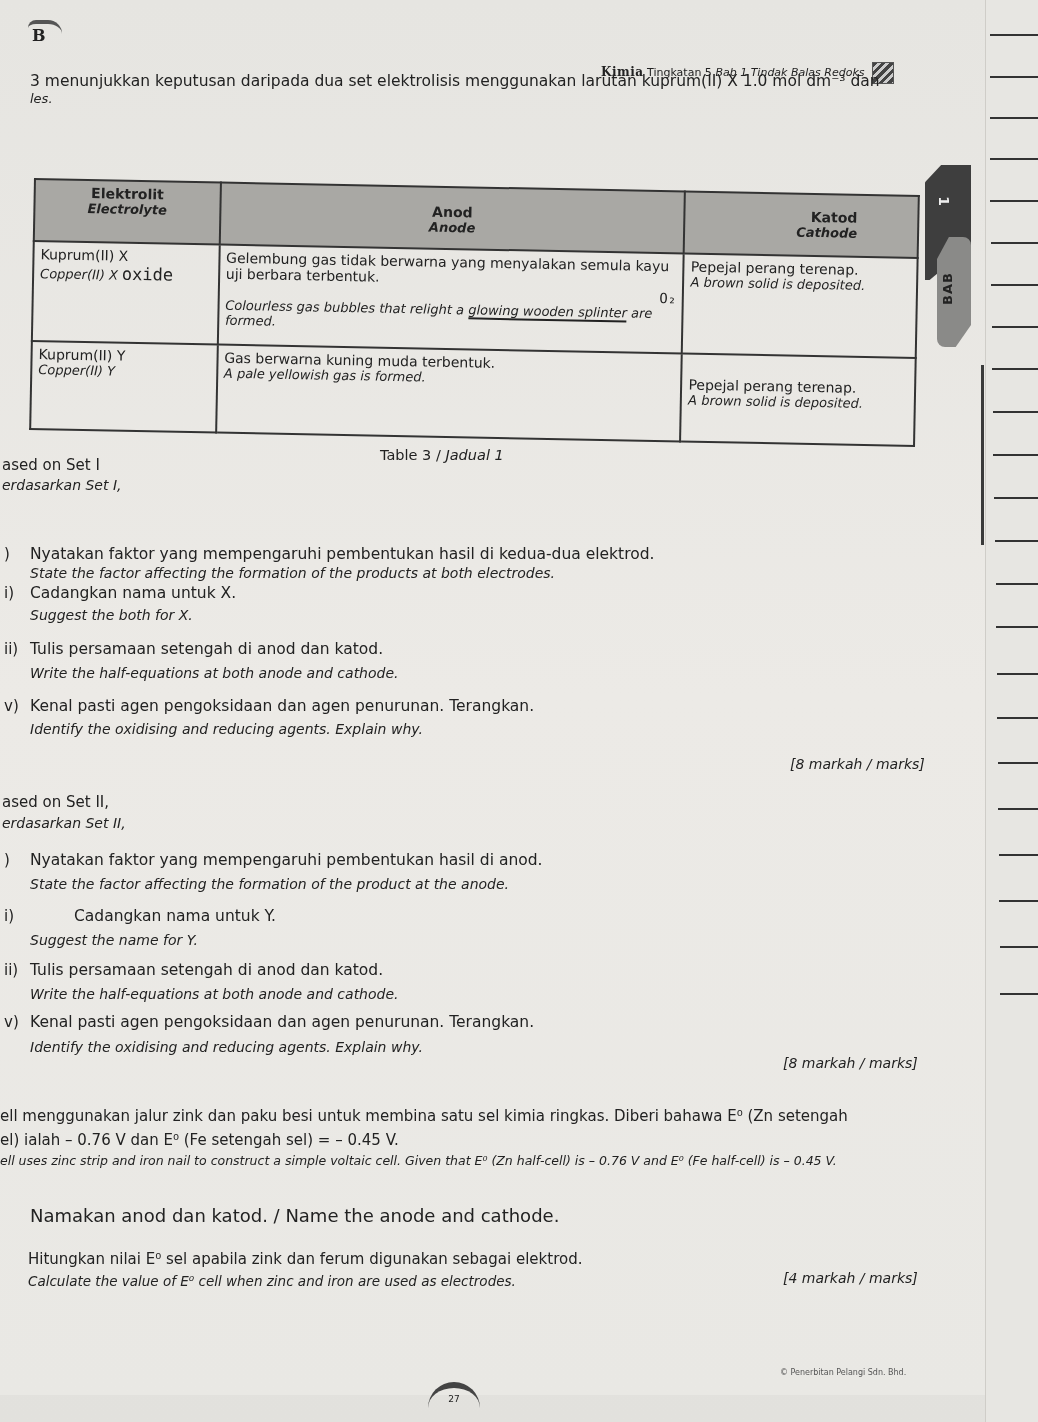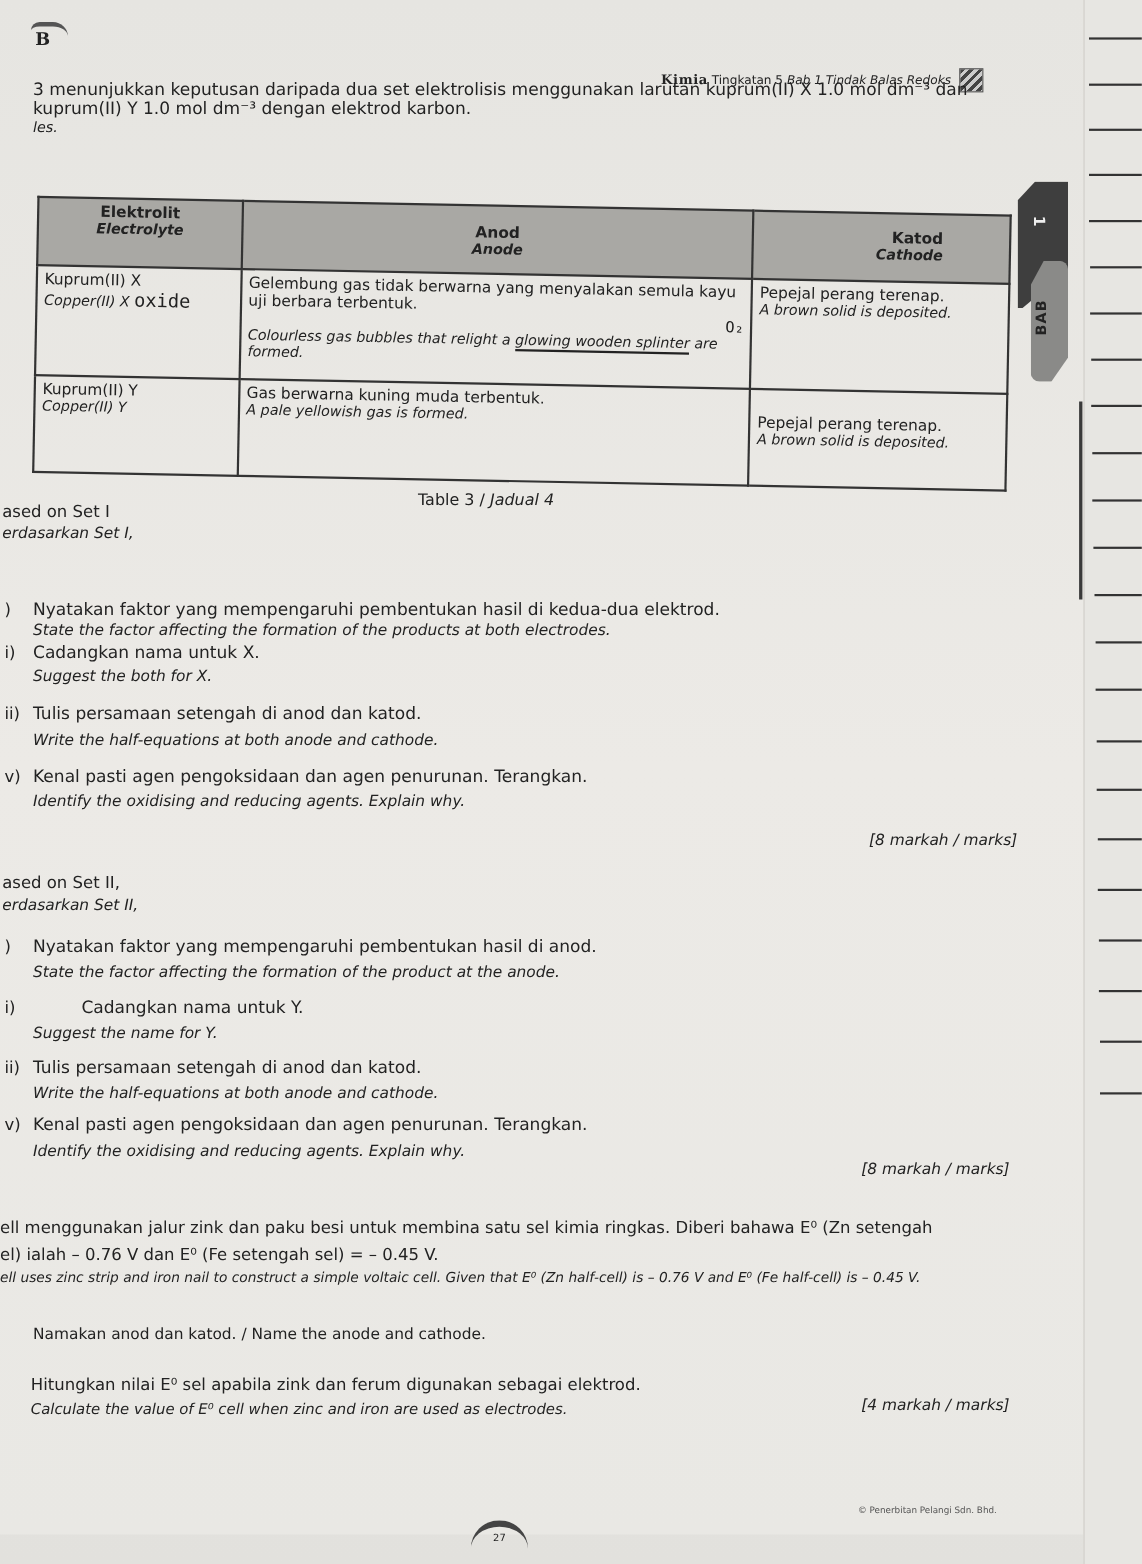--- a/index.html
+++ b/index.html
@@ -101,21 +101,20 @@
 
   <div class="running-header">
     <span class="kimia">Kimia</span>
     <span>Tingkatan 5</span>
     <span class="chapter">Bab 1  Tindak Balas Redoks</span>
     <span class="header-icon"></span>
   </div>
 
   <div class="intro">
     <p>3 menunjukkan keputusan daripada dua set elektrolisis menggunakan larutan kuprum(II) X 1.0 mol dm⁻³ dan</p>
-    <p>kuprum(II) Y 1.0 mol dm⁻³ dengan elektrod karbon.</p>
     <p class="en">les.</p>
   </div>
 
   <table class="results">
     <thead>
       <tr>
         <th class="th-electrolyte">
           <div>Elektrolit</div>
           <div class="en">Electrolyte</div>
         </th>
@@ -156,21 +155,21 @@
         </td>
         <td style="padding-top:22px;">
           <div>Pepejal perang terenap.</div>
           <div class="cell-en">A brown solid is deposited.</div>
         </td>
       </tr>
     </tbody>
   </table>
 
   <div class="table-caption">
-    <span>Table 3 / </span><span class="en">Jadual 4</span>
+    <span>Table 3 / </span><span class="en">Jadual 1</span>
   </div>
 
   <div class="tab-tag">
     <div class="tab-dark">
         <span>1</span>
       </div>
     <div class="tab-light">
         <span>BAB</span>
       </div>
   </div>
@@ -228,21 +227,21 @@
     <span class="num">v)</span>
     <span class="ms" style="top:0;">Kenal pasti agen pengoksidaan dan agen penurunan. Terangkan.</span>
     <span class="en" style="top:26px;">Identify the oxidising and reducing agents. Explain why.</span>
   </div>
   <div class="marks" style="left:783px; top:1055px;">[8 markah / marks]</div>
 
   <div class="voltaic">
     <p style="font-size:15px; position:absolute; top:0; left:0;">ell menggunakan jalur zink dan paku besi untuk membina satu sel kimia ringkas. Diberi bahawa E⁰ (Zn setengah</p>
     <p style="font-size:15px; position:absolute; top:24px; left:0;">el) ialah – 0.76 V dan E⁰ (Fe setengah sel) = – 0.45 V.</p>
     <p style="font-size:12.5px; font-style:italic; position:absolute; top:46px; left:0;">ell uses zinc strip and iron nail to construct a simple voltaic cell. Given that E⁰ (Zn half-cell) is – 0.76 V and E⁰ (Fe half-cell) is – 0.45 V.</p>
-    <p style="font-size:14px; position:absolute; top:98px; left:30px;">Namakan anod dan katod. / Name the anode and cathode.</p>
+    <p style="font-size:18px; position:absolute; top:98px; left:30px;">Namakan anod dan katod. / Name the anode and cathode.</p>
     <p style="font-size:15px; position:absolute; top:143px; left:28px;">Hitungkan nilai E⁰ sel apabila zink dan ferum digunakan sebagai elektrod.</p>
     <p style="font-size:13.5px; font-style:italic; position:absolute; top:166px; left:28px;">Calculate the value of E⁰ cell when zinc and iron are used as electrodes.</p>
     <p class="marks" style="left:783px; top:163px;">[4 markah / marks]</p>
   </div>
 
   <div class="footer-copy">© Penerbitan Pelangi Sdn. Bhd.</div>
   <div class="page-num">27</div>
 </div>
 
 <div class="right-sheet">

